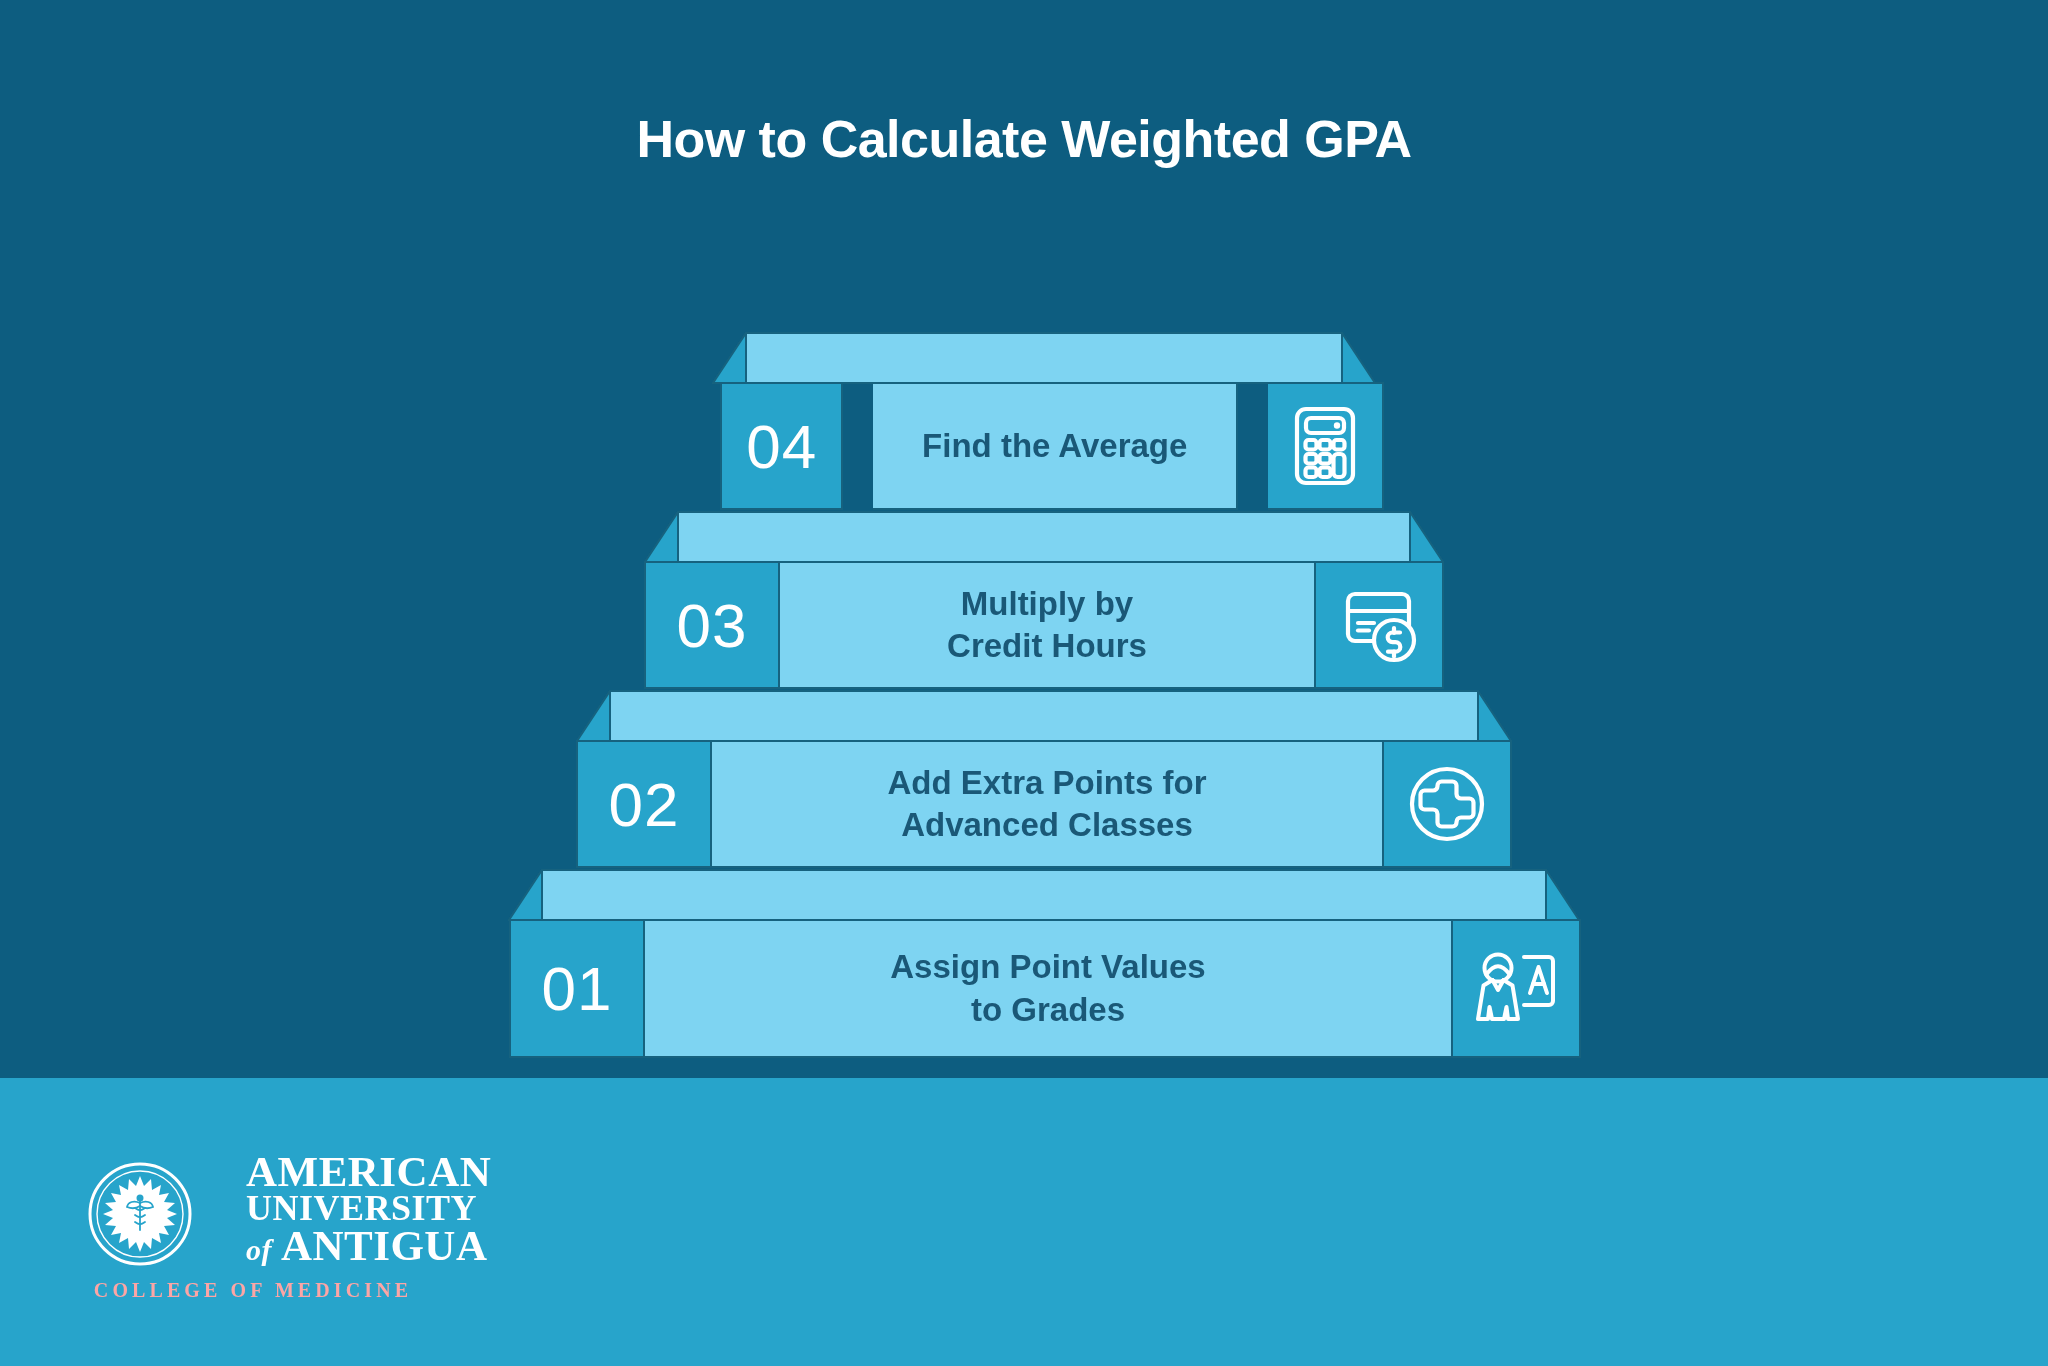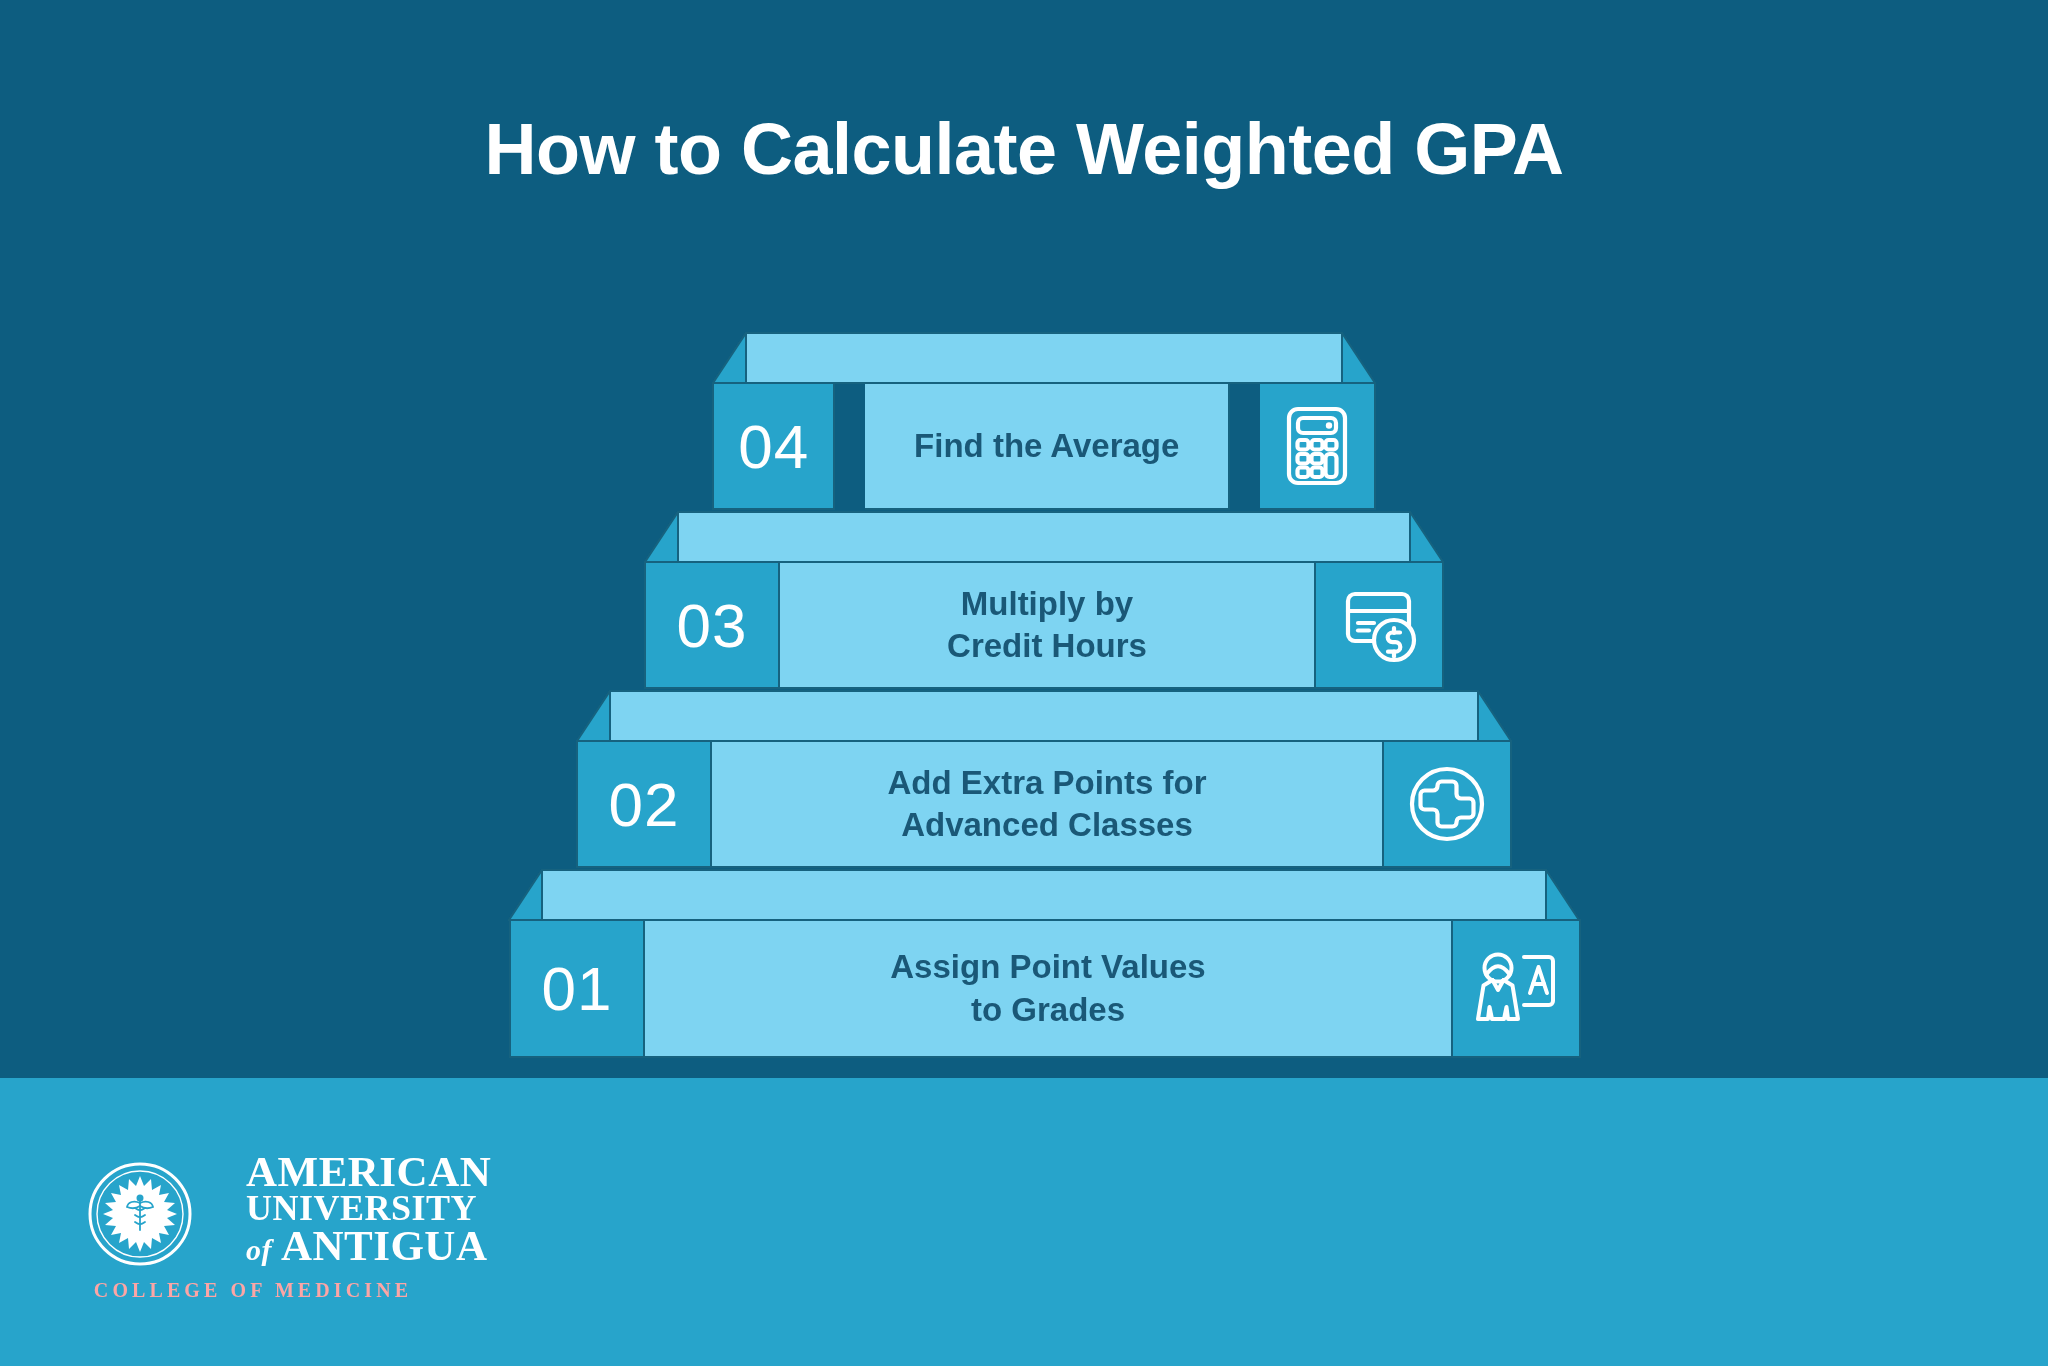--- a/index.html
+++ b/index.html
@@ -9,21 +9,21 @@
     font-family:"Liberation Sans", sans-serif;
     position:relative;
   }
   #stage{position:absolute;left:0;top:0;width:2048px;height:1366px;}
 
   
   .title{
     position:absolute;left:0;top:113px;width:2048px;
     text-align:center;
     color:#ffffff;
-    font-size:72px;
+    font-size:52px;
     font-weight:700;
     letter-spacing:-0.5px;
     line-height:1;
   }
 
   
   .footer-band{
     position:absolute;left:0;top:1078px;width:2048px;height:288px;
     background:#27a4cb;
   }
@@ -105,21 +105,21 @@
   <div class="footer-band"></div>
 
   <div class="stairs">
 
     <div class="step" style="left:712px;top:332px;">
       <svg class="bevel" width="664" height="52" viewBox="0 0 664 52">
         <polygon points="34,1 630,1 663,51 1,51" fill="#7ed4f2" stroke="#16627f" stroke-width="2"></polygon>
         <polygon points="1,51 34,1 34,51" fill="#27a4cb" stroke="#16627f" stroke-width="2"></polygon>
         <polygon points="630,1 663,51 630,51" fill="#27a4cb" stroke="#16627f" stroke-width="2"></polygon>
       </svg>
-      <div class="front" style="left:0;top:50px;width:664px;height:128px;gap:30px;">
+      <div class="front" style="left:8px;top:50px;width:664px;height:128px;gap:30px;">
         <div class="num-cell" style="width:136px;">04</div>
         <div class="label-cell" style="width:400px;">Find the Average</div>
         <div class="icon-cell" style="width:128px;">
           <svg width="86" height="86" viewBox="0 0 86 86" fill="none" stroke="#ffffff" stroke-width="4.2" stroke-linecap="round" stroke-linejoin="round">
             <rect x="15" y="6" width="56" height="74" rx="9"></rect>
             <rect x="24" y="15" width="38" height="15" rx="5"></rect>
             <circle cx="55" cy="22.5" r="3.2" fill="#ffffff" stroke="none"></circle>
             <rect x="23.5" y="37" width="11" height="9.5" rx="3"></rect>
             <rect x="37.5" y="37" width="11" height="9.5" rx="3"></rect>
             <rect x="51.5" y="37" width="11" height="9.5" rx="3"></rect>

